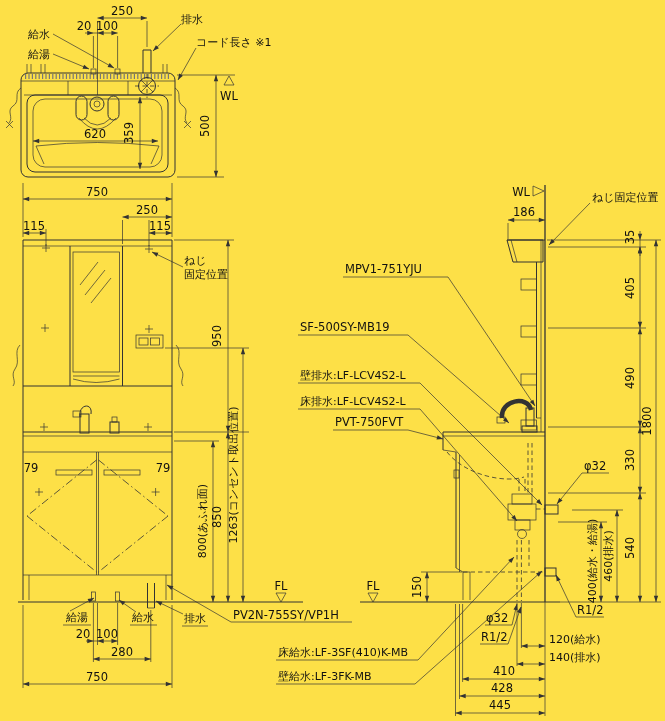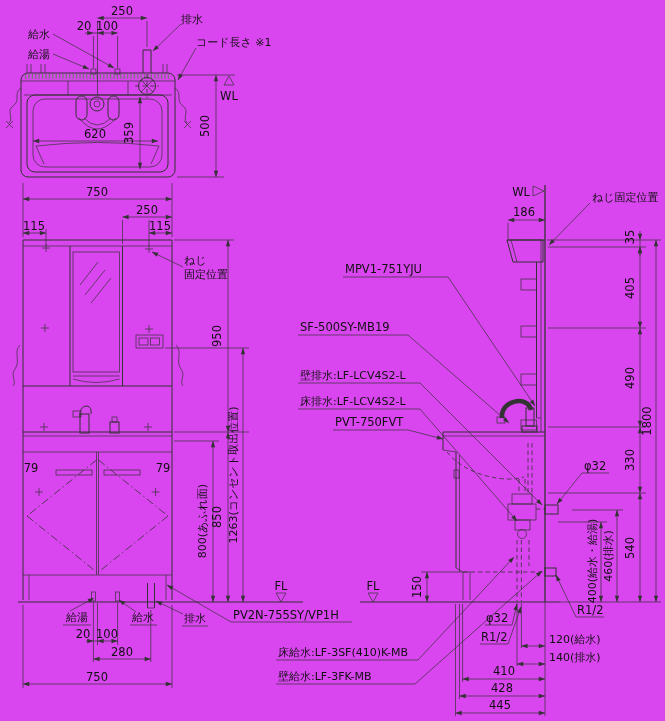--- a/index.html
+++ b/index.html
@@ -1,16 +1,16 @@
 <!DOCTYPE html>
 <html><head>
 <meta charset="utf-8">
 <style>
   html,body{margin:0;padding:0;background:#fff;}
-  #stage{position:relative;width:665px;height:721px;background:#d946ef;overflow:hidden;}
+  #stage{position:relative;width:665px;height:721px;background:#fde047;overflow:hidden;}
   svg line,svg path,svg rect,svg circle{stroke:#333;fill:none;stroke-width:1;}
   .thin{stroke-width:.7;}
   .thick{stroke-width:1.3;}
   .dash{stroke-dasharray:4.5 3;stroke-width:.8;}
   .dd{stroke-dasharray:8 3 1.5 3;stroke-width:.8;}
   .hatch{stroke:#777;stroke-width:5;stroke-dasharray:1.2 2.2;}
   .spout{stroke-width:4.5;}
   text{fill:#111;stroke:none;font:11.5px "DejaVu Sans","Liberation Sans",sans-serif;}
   .mid{text-anchor:middle;}
   .end{text-anchor:end;}

